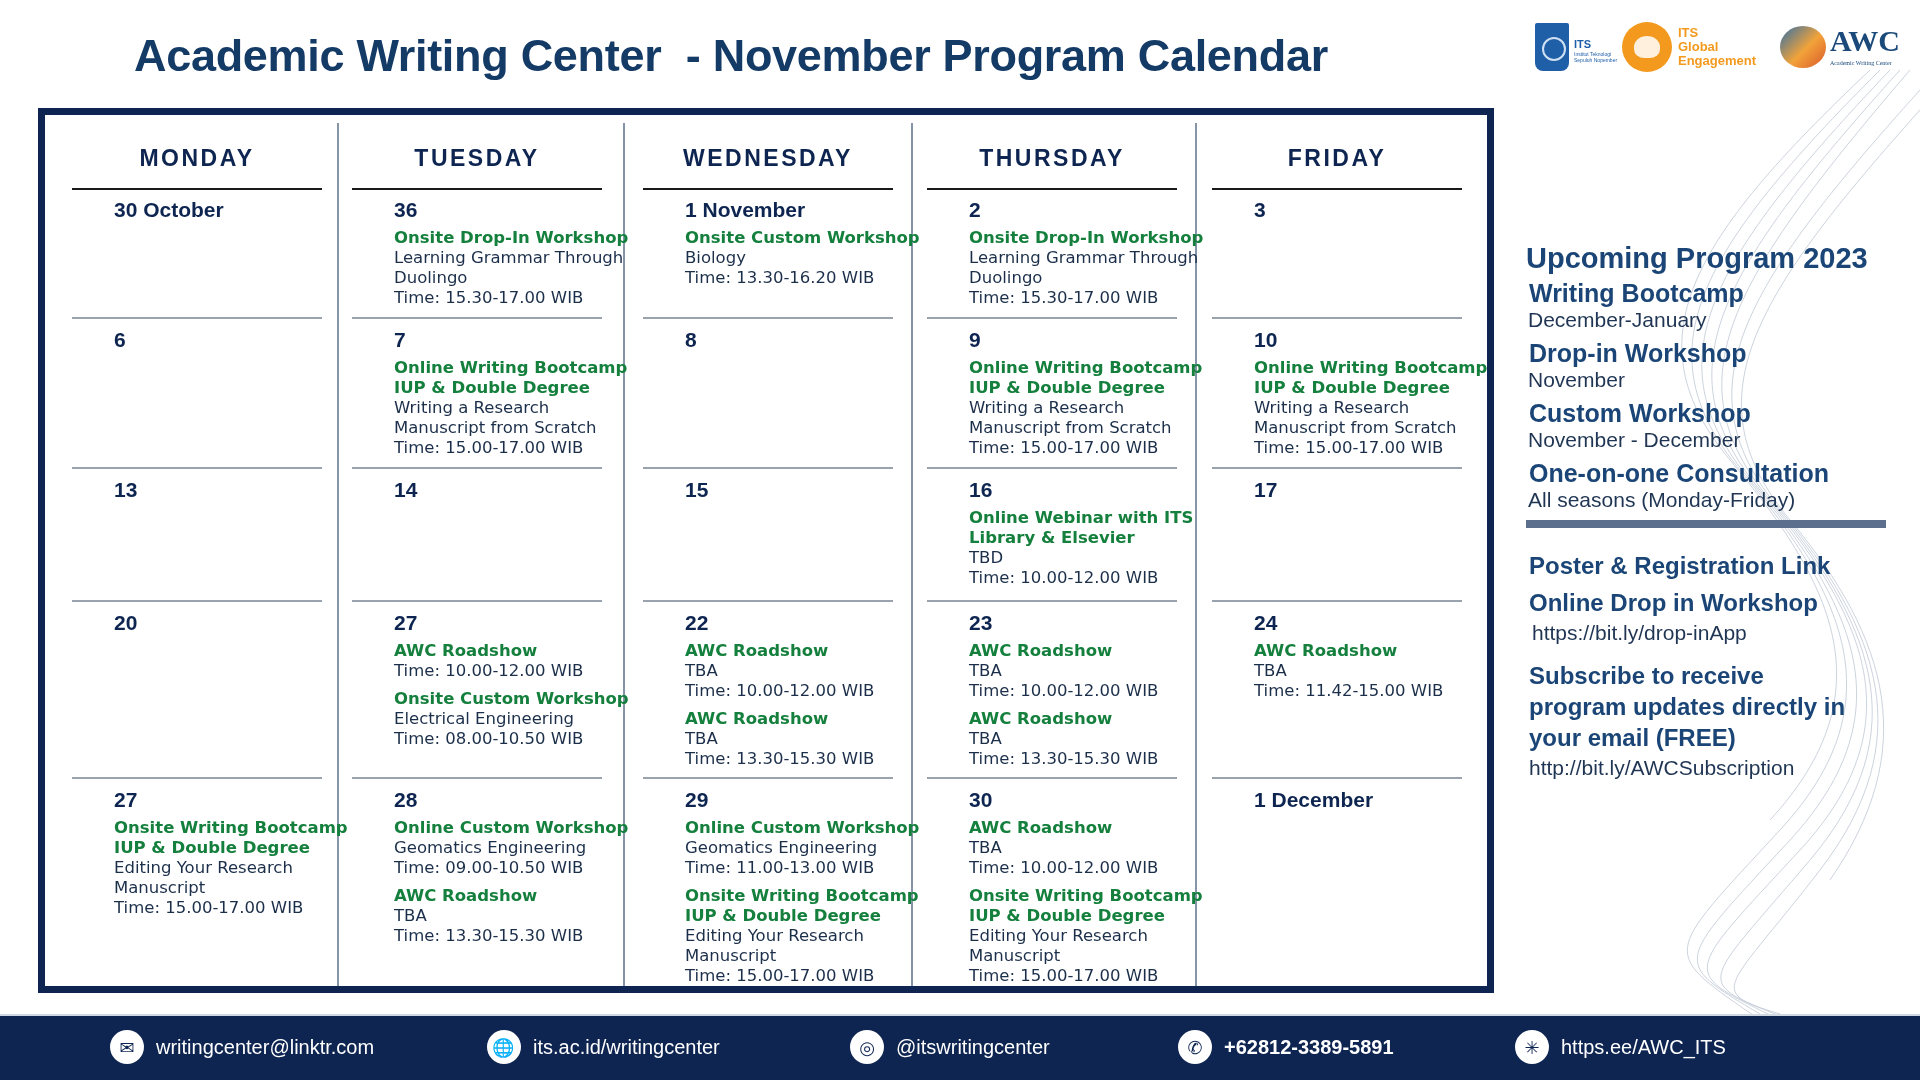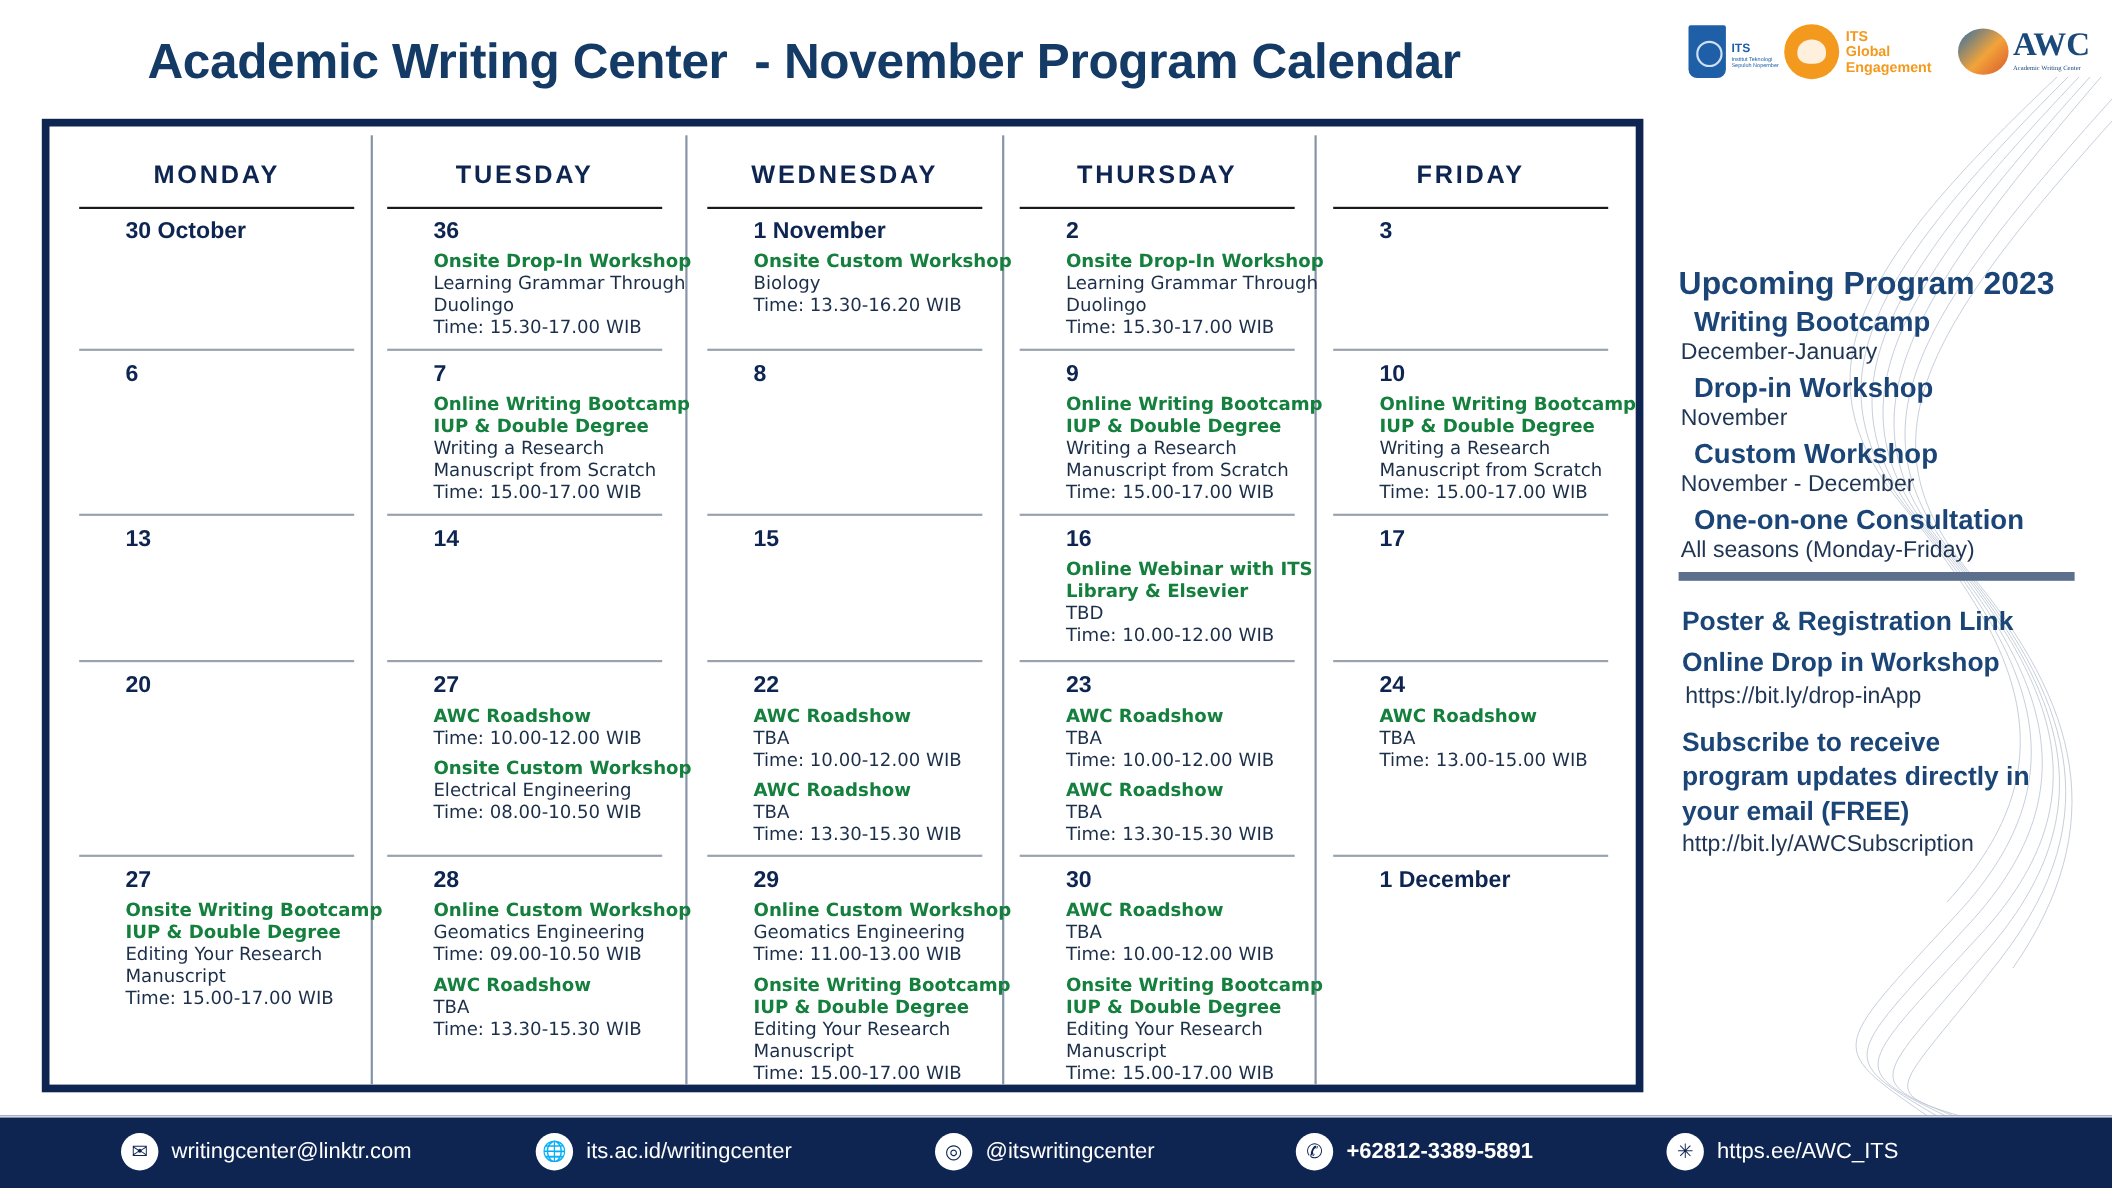--- a/index.html
+++ b/index.html
@@ -46,21 +46,21 @@
   .event { margin-bottom: 8px; }
   .ev-title { font-family: "DejaVu Sans", sans-serif; font-weight: 700; font-size: 16.5px; line-height: 20px; color: #15803d; }
   .ev-line { font-family: "DejaVu Sans", sans-serif; font-size: 16.5px; line-height: 20px; color: #1c2f4a; }
 
   
   .wave {
     position: absolute; left: 1600px; top: 70px; width: 320px; height: 950px; opacity: .55;
   }
   .sidebar { position: absolute; left: 1526px; top: 240px; width: 390px; }
   .sb-heading { font-weight: 700; font-size: 29px; color: #1a4576; line-height: 36px; margin-bottom: 2px; }
-  .sb-prog-title { font-weight: 700; font-size: 25px; color: #1a4576; line-height: 30px; margin-left: 14px; }
+  .sb-prog-title { font-weight: 700; font-size: 25px; color: #1a4576; line-height: 30px; margin-left: 3px; }
   .sb-prog-val { font-size: 21px; color: #1f3553; line-height: 24px; margin-left: 2px; margin-bottom: 6px; }
   .sb-bar { height: 8px; background: #5c6f8c; width: 360px; margin: 8px 0 22px 0; }
   .sb-sub-text { font-weight: 700; font-size: 24px; color: #1a4576; line-height: 31px; margin-left: 3px; }
   .sb-link { font-size: 21px; color: #1f3553; line-height: 30px; margin-left: 3px; margin-bottom: 12px; }
   .sb-link2 { margin-left: 6px; }
 
   
   .footer {
     position: absolute; left: 0; top: 1014px; width: 1920px; height: 66px;
     background: #0e2552; border-top: 2px solid #cfd8e3;
@@ -284,21 +284,21 @@
           <div class="ev-title">AWC Roadshow</div>
           <div class="ev-line">TBA</div>
           <div class="ev-line">Time: 13.30-15.30 WIB</div>
         </div>
       </div>
       <div class="cell" style="left: 1167px; top: 495px; width: 262px;">
         <div class="day">24</div>
         <div class="event">
           <div class="ev-title">AWC Roadshow</div>
           <div class="ev-line">TBA</div>
-          <div class="ev-line">Time: 13.00-15.00 WIB</div>
+          <div class="ev-line">Time: 11.42-15.00 WIB</div>
         </div>
       </div>
       <div class="cell" style="left: 27px; top: 672px; width: 262px;">
         <div class="day">27</div>
         <div class="event">
           <div class="ev-title">Onsite Writing Bootcamp IUP &amp; Double Degree</div>
           <div class="ev-line">Editing Your Research</div>
           <div class="ev-line">Manuscript</div>
           <div class="ev-line">Time: 15.00-17.00 WIB</div>
         </div>

